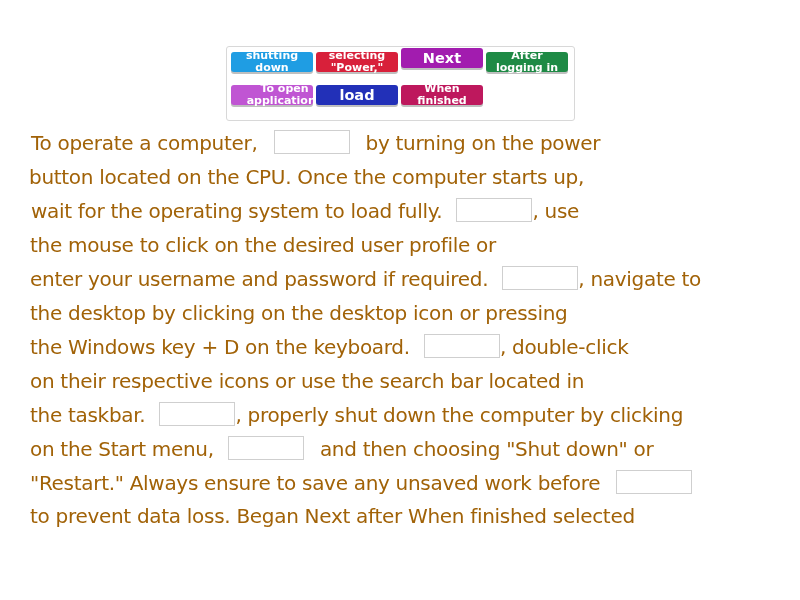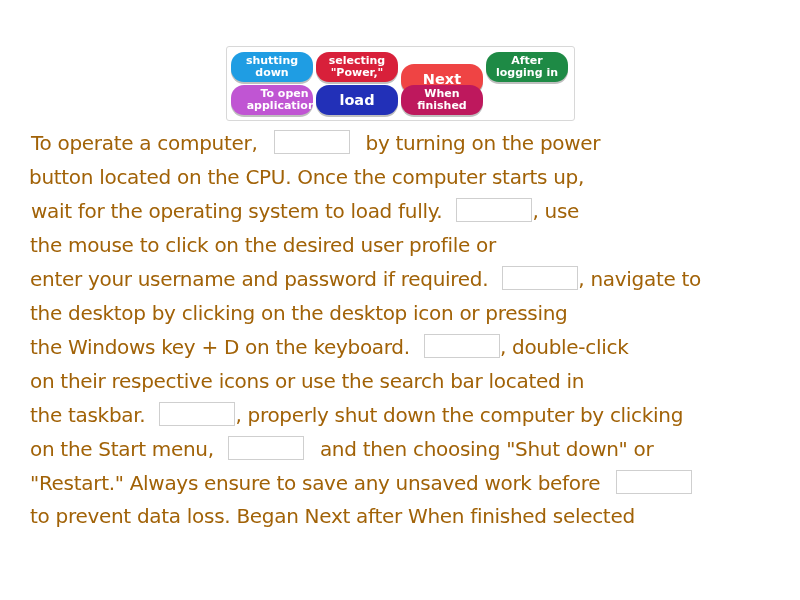--- a/index.html
+++ b/index.html
@@ -23,22 +23,22 @@
       width: 349px;
       height: 75px;
       border: 1px solid #d8d8d8;
       border-radius: 3px;
       background: #ffffff;
       box-sizing: border-box;
     }
     .tile {
       position: absolute;
       width: 82px;
-      height: 30px;
-      border-radius: 13px;
+      height: 20px;
+      border-radius: 3px;
       color: #ffffff;
       display: flex;
       align-items: center;
       justify-content: center;
       text-align: center;
       font-weight: bold;
       font-size: 11px;
       line-height: 12px;
       box-shadow: 0 2px 0 rgba(0,0,0,0.25);
       cursor: grab;
@@ -73,21 +73,21 @@
     }
   </style>
 </head>
 <body>
 
 <div class="stage">
 
   <div class="word-bank">
     <div class="tile" style="left:4px;top:5px;background:#1f9de3;">shutting down</div>
     <div class="tile" style="left:89px;top:5px;background:#d8203a;">selecting "Power,"</div>
-    <div class="tile big" style="left:174px;top:17px;background:#ef4444;">Next</div>
+    <div class="tile big" style="left:174px;top:1px;background:#a21caf;">Next</div>
     <div class="tile" style="left:259px;top:5px;background:#1e8a45;">After logging in</div>
     <div class="tile" style="left:4px;top:38px;background:#c055d3;padding-left:27px;">To open applications</div>
     <div class="tile big" style="left:89px;top:38px;background:#2230b8;">load</div>
     <div class="tile" style="left:174px;top:38px;background:#be185d;">When finished</div>
   </div>
 
   <div class="line" style="top:126px;left:31px;">
     <span>To operate a computer,</span>
     <span class="blank" style="margin-left:10px;margin-right:10px;"></span>
     <span>by turning on the power</span>

